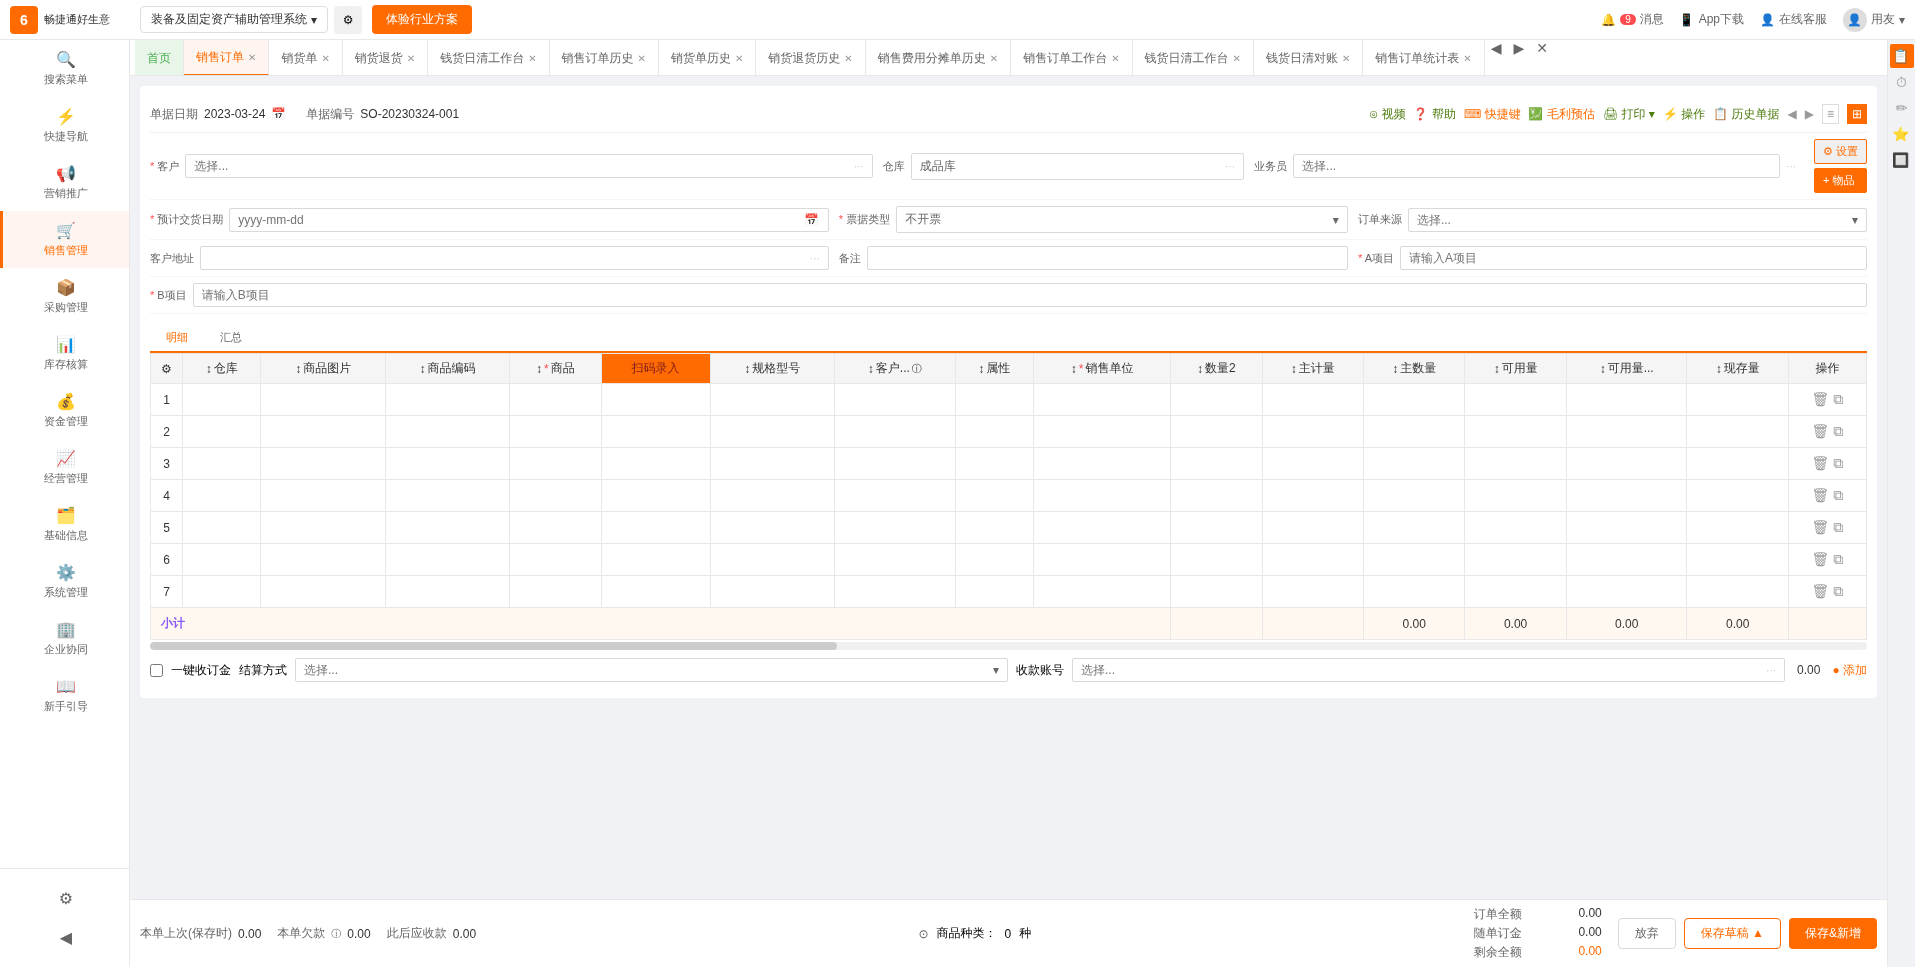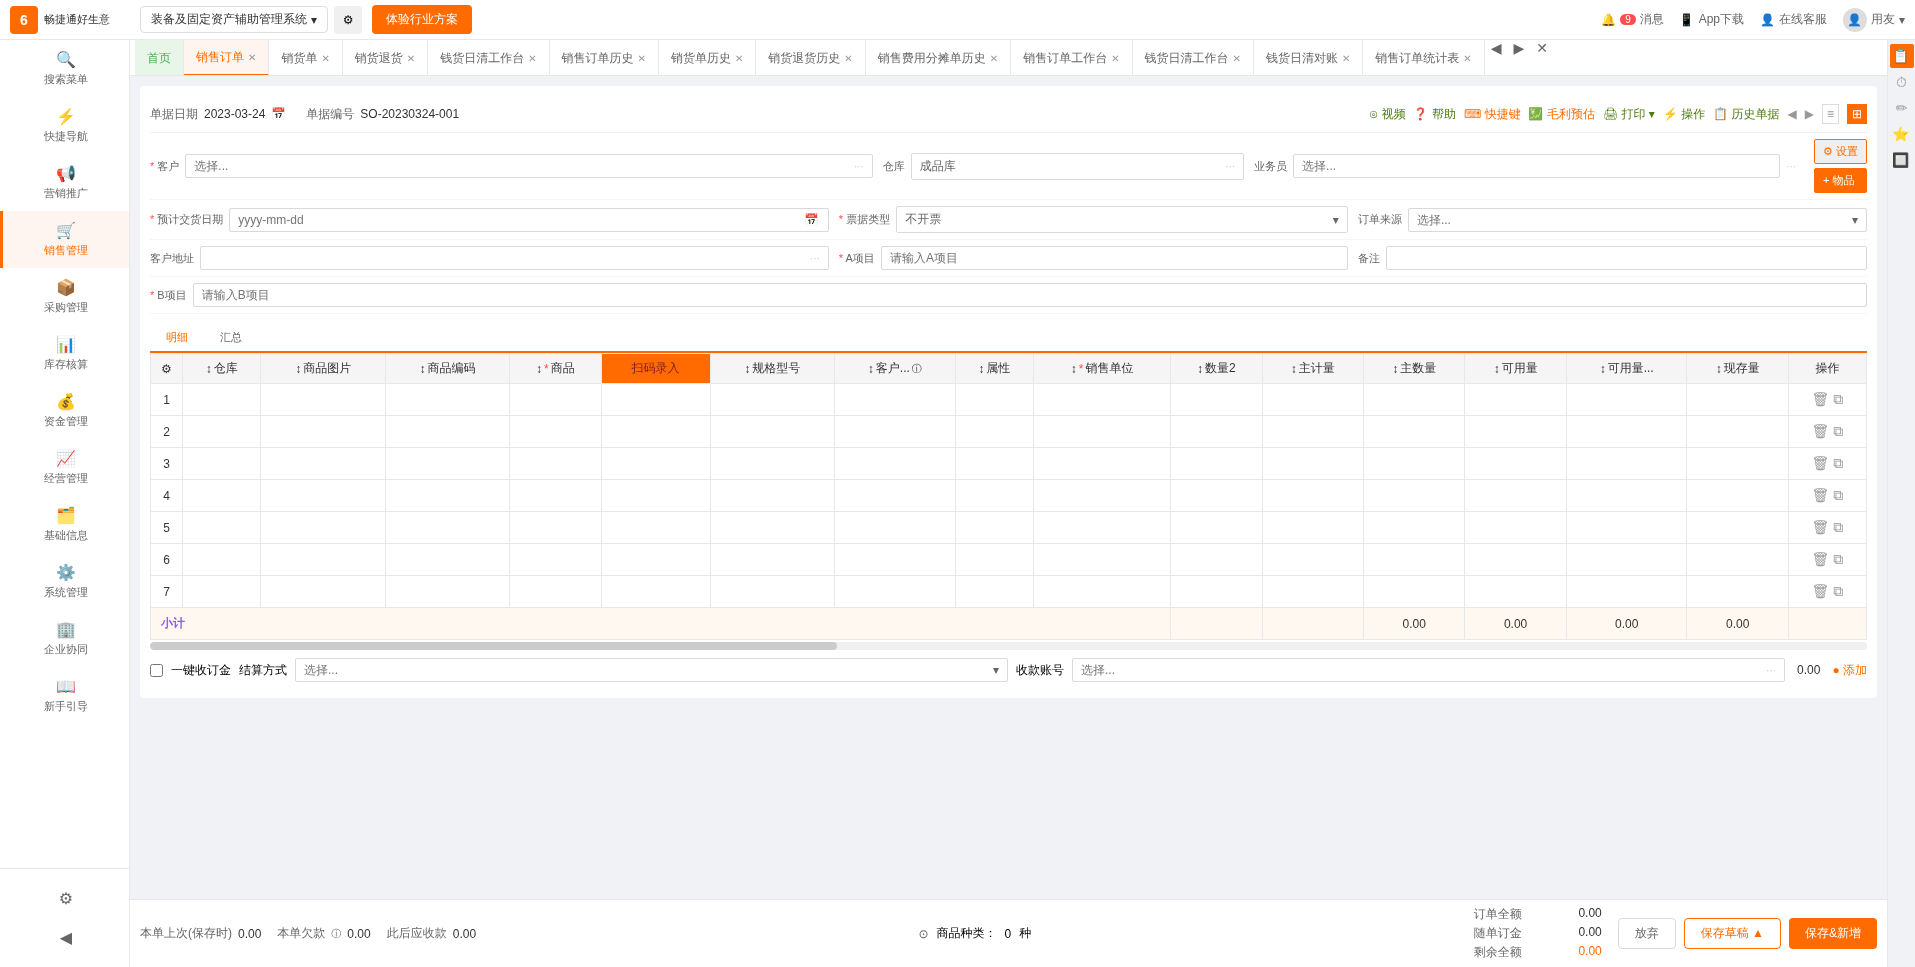--- a/index.html
+++ b/index.html
@@ -354,29 +354,29 @@
 
           <div class="form-row">
             <div class="field-group" style="flex:2;">
               <span class="field-label">客户地址</span>
               <div class="field-input" style="flex:1;">
                 <input type="text" placeholder="" style="">
                 <span class="field-dots">···</span>
               </div>
             </div>
             <div class="field-group" style="flex:1.5;">
+              <span class="field-label">备注</span>
+              <div class="field-input" style="min-width:200px;">
+                <input type="text" placeholder="" style="">
+              </div>
+            </div>
+            <div class="field-group" style="flex:1.5;">
               <span class="field-label"><span class="field-required">*</span> <span>A项目</span></span>
               <div class="field-input">
                 <input type="text" placeholder="请输入A项目" style="">
-              </div>
-            </div>
-            <div class="field-group" style="flex:1.5;">
-              <span class="field-label">备注</span>
-              <div class="field-input" style="min-width:200px;">
-                <input type="text" placeholder="" style="">
               </div>
             </div>
           </div>
 
           <div class="form-row">
             <div class="field-group" style="flex:1;">
               <span class="field-label"><span class="field-required">*</span> <span>B项目</span></span>
               <div class="field-input" style="min-width:200px;">
                 <input type="text" placeholder="请输入B项目" style="">
               </div>

